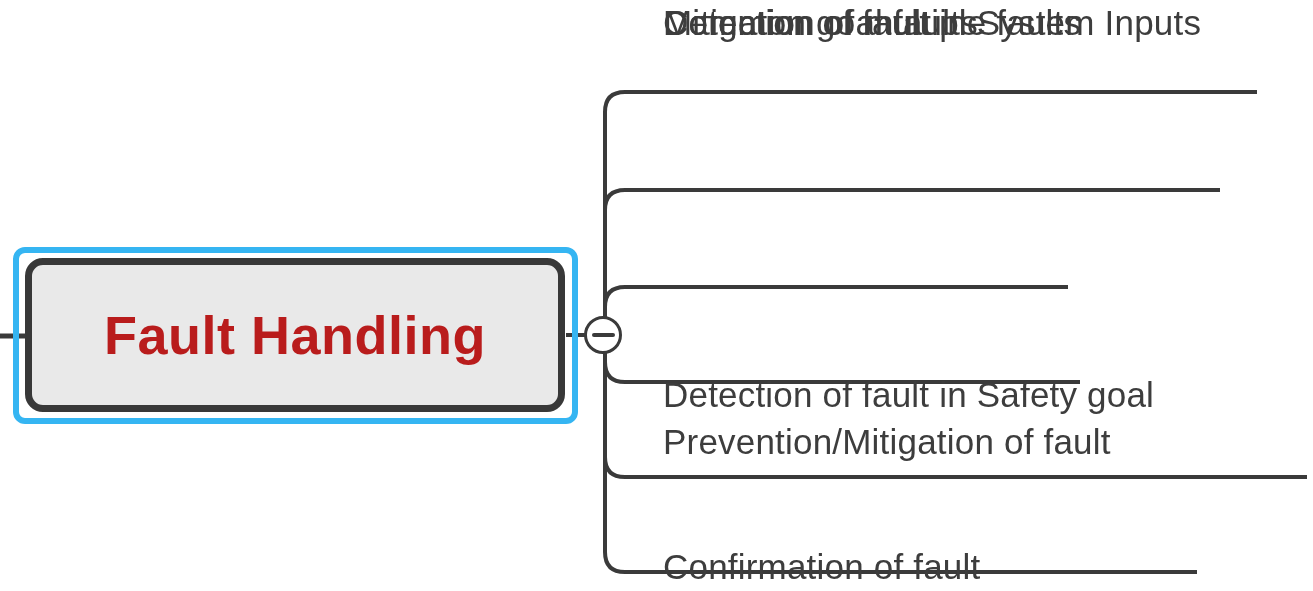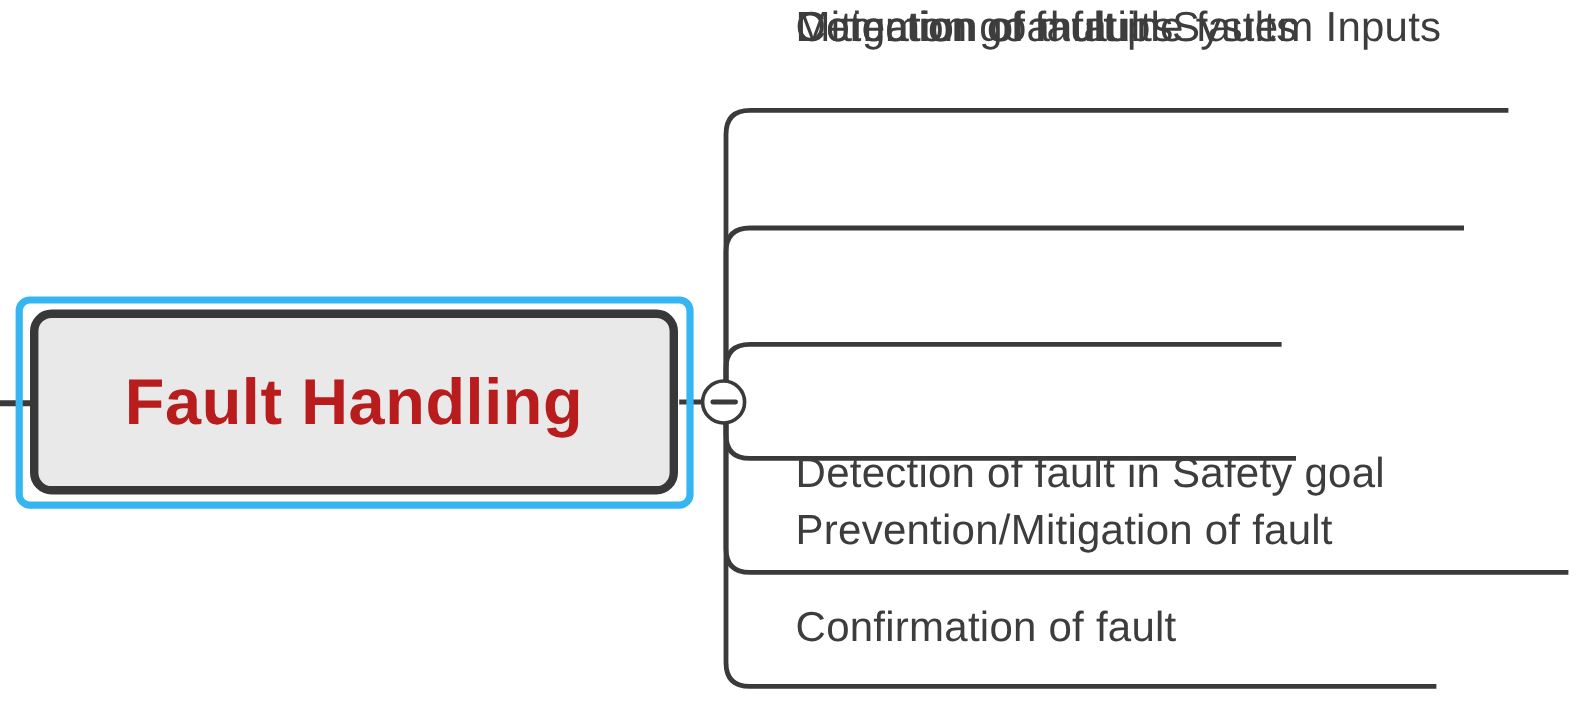--- a/index.html
+++ b/index.html
@@ -82,21 +82,21 @@
     letter-spacing: 0.2px;
     white-space: nowrap;
     z-index: 1;
     cursor: default;
   }
   .topic-label:nth-of-type(1) { top: 34px;  }
   .topic-label:nth-of-type(2) { top: 132px; }
   .topic-label:nth-of-type(3) { top: 229px; }
   .topic-label:nth-of-type(4) { top: 324px; margin-top: 48px; }
   .topic-label:nth-of-type(5) { top: 419px; text-align: right; }
-  .topic-label:nth-of-type(6) { top: 500px; }
+  .topic-label:nth-of-type(6) { top: 544px; }
 </style>
 </head>
 <body>
 
 <div class="canvas">
 
   <svg class="connectors" width="1313" height="591" viewBox="0 0 1313 591">
 
     <path d="M0 336 H30" stroke="#3a3a3a" stroke-width="5" fill="none"></path>
 

